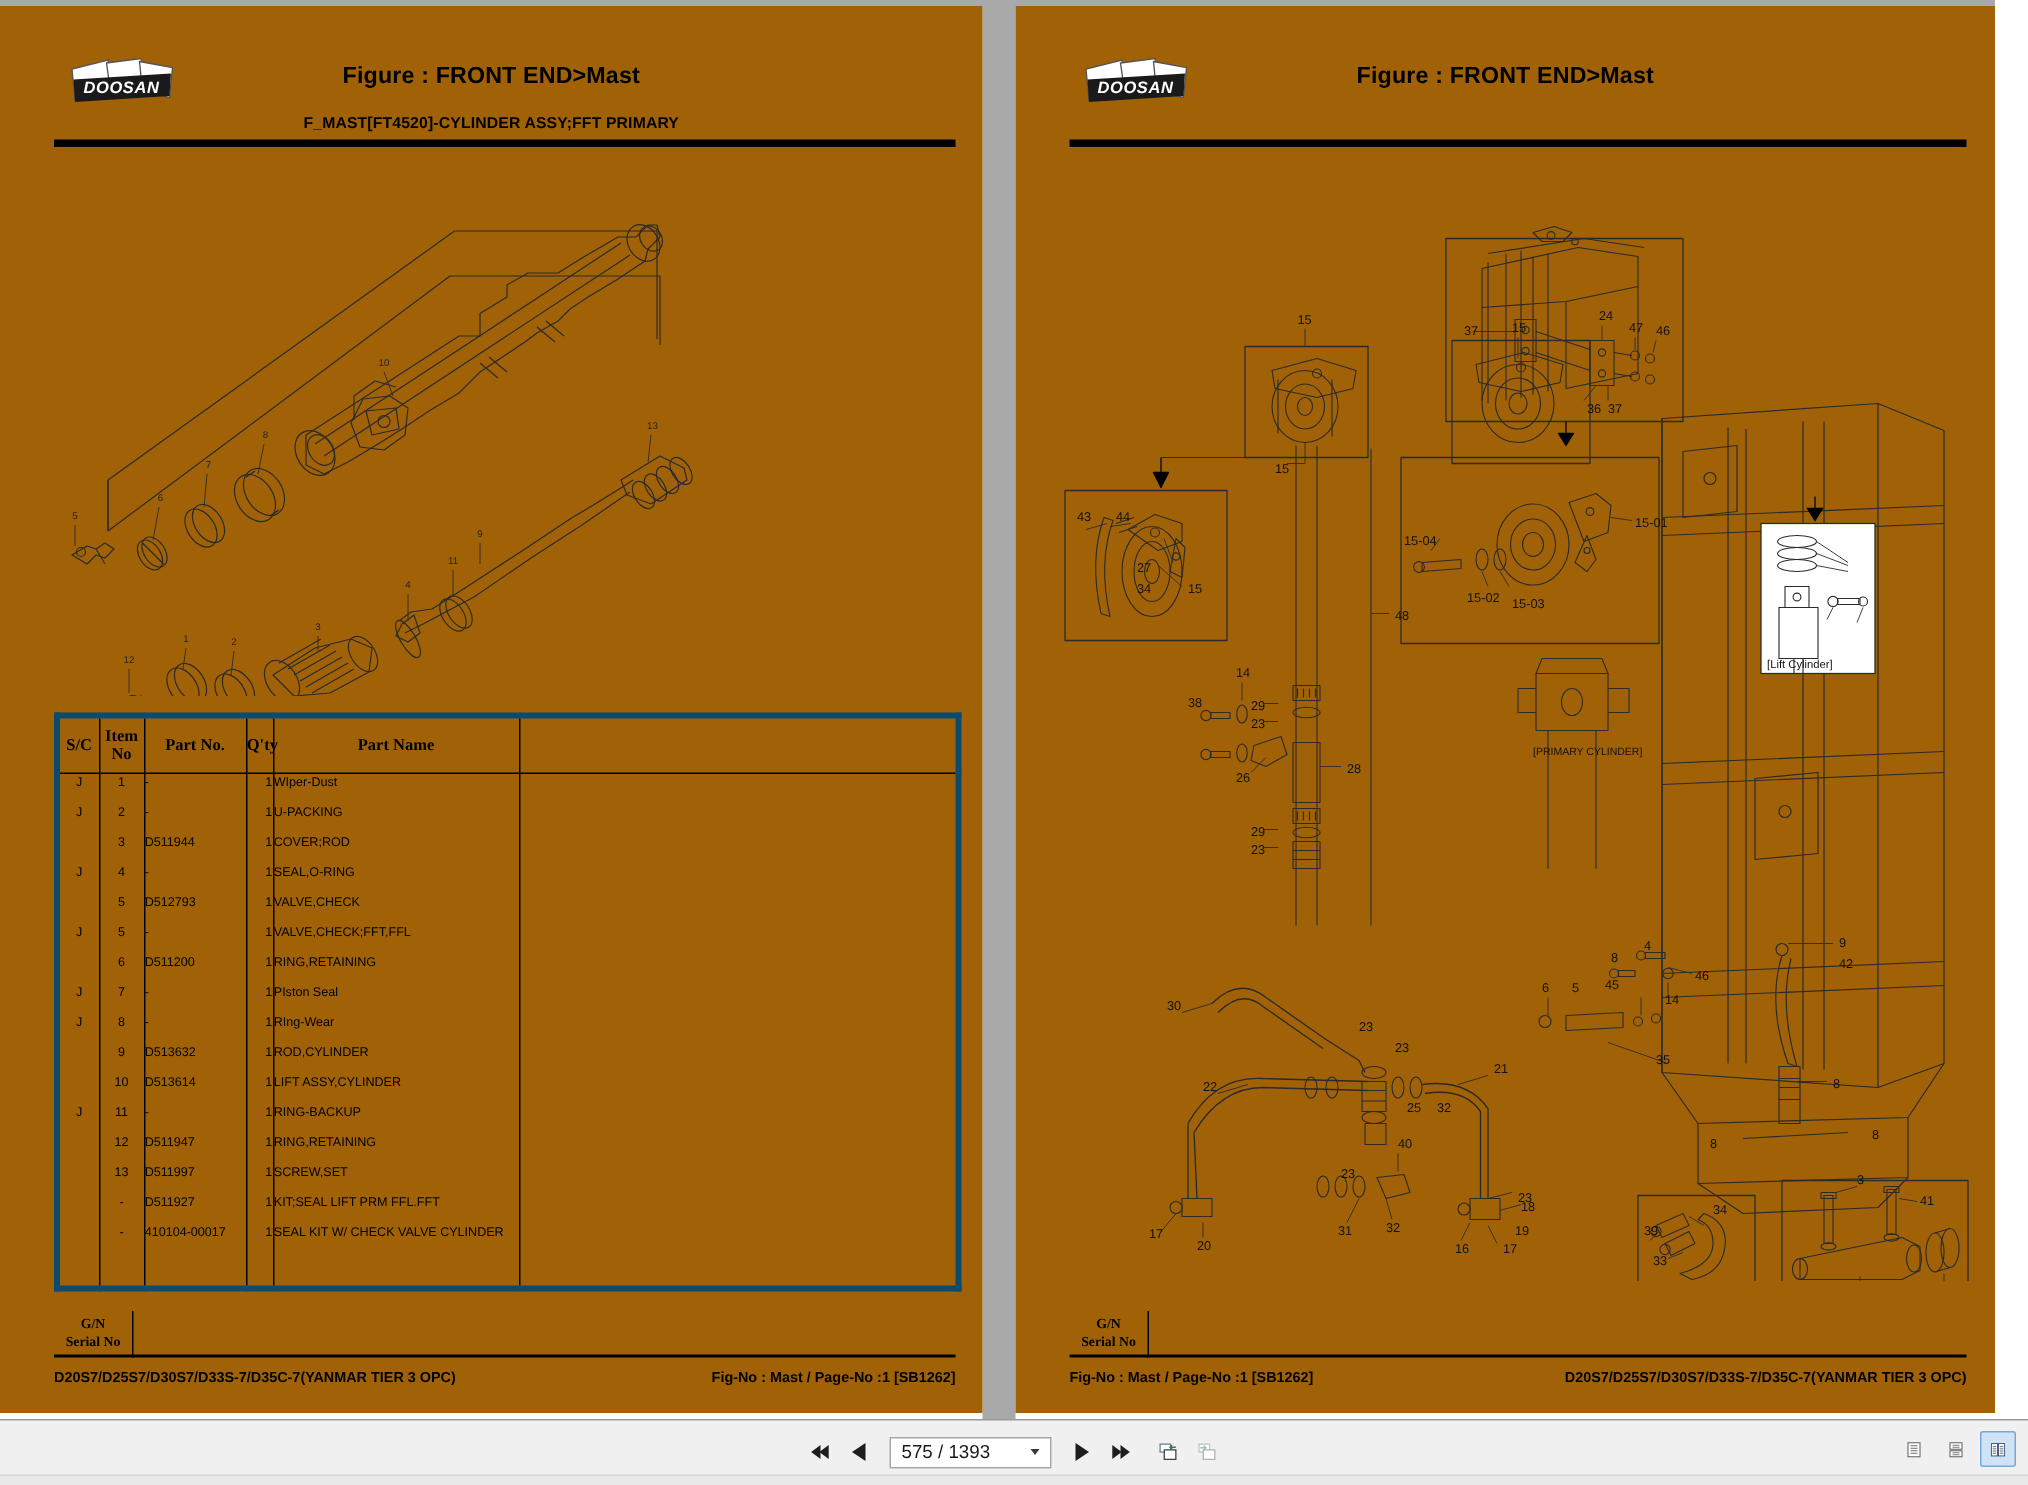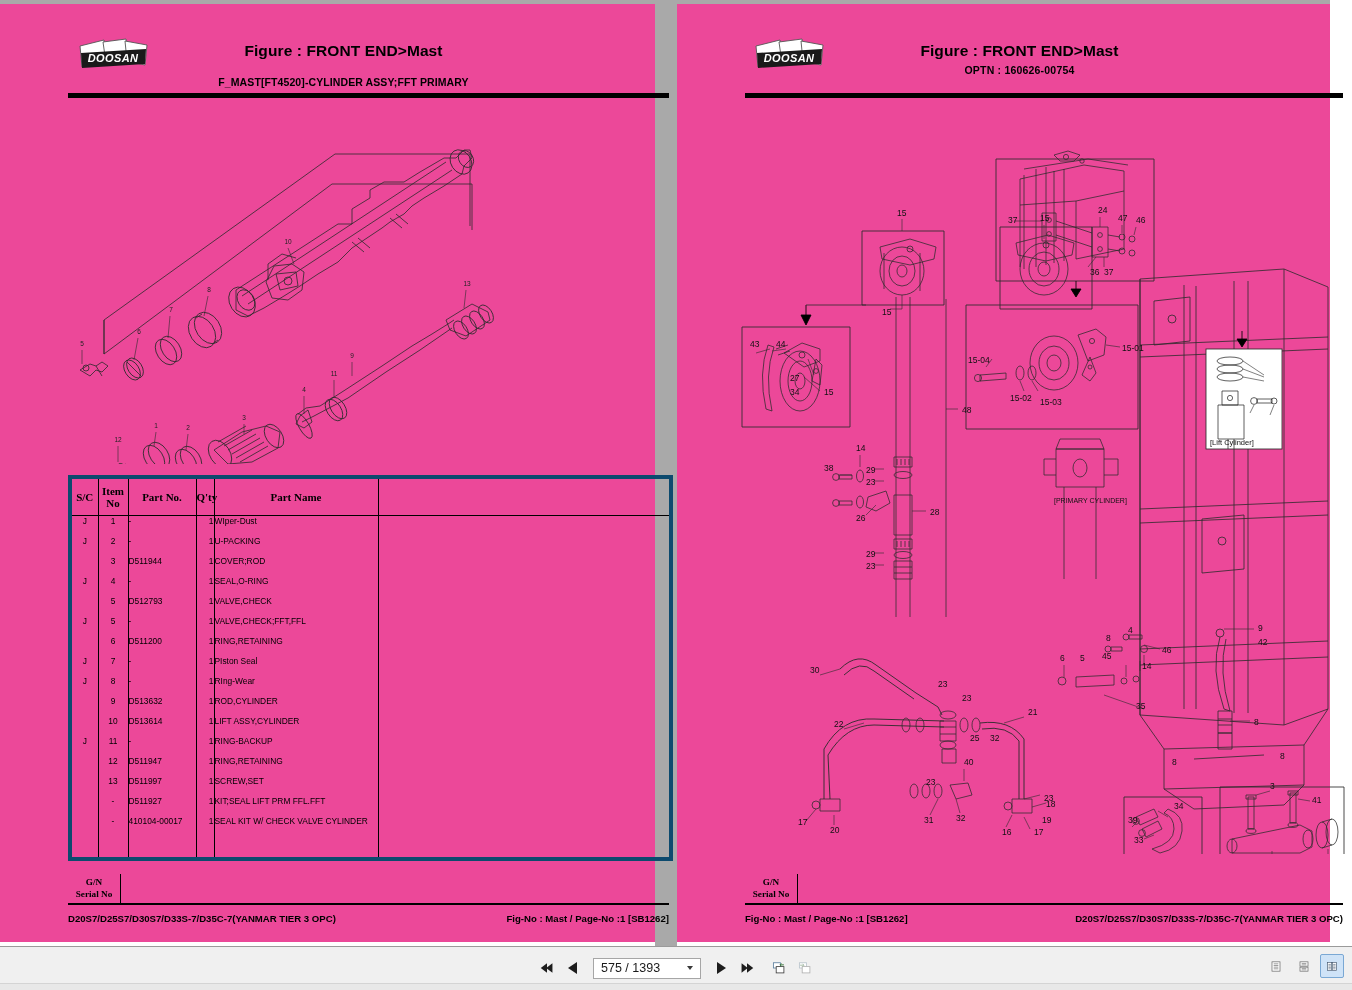--- a/index.html
+++ b/index.html
@@ -26,22 +26,21 @@
     position: absolute; left: 0; top: 0; width: 1352px; height: 4px;
     background: #a9a9a9;
   }
   .right-edge {
     position: absolute; left: 1330px; top: 0; width: 22px; height: 946px;
     background: #ffffff;
   }
 
   .page {
     position: absolute; top: 4px; height: 938px;
-    background: #ec4899;
-    padding-left: 32px;
+    background: #a16207;
   }
   #page-left  { left: 0px;   width: 655px; }
   #page-right { left: 677px; width: 653px; }
 
   .page-inner { position: relative; width: 100%; height: 100%; }
 
   
   .pg-header { position: absolute; left: 0; top: 0; width: 100%; height: 100px; }
 
   .doosan-logo {
@@ -541,21 +540,20 @@
                 <polygon points="27,5 50,2 53,22 30,26"></polygon>
                 <polygon points="49,4 71,8 69,28 51,24"></polygon>
               </g>
               <polygon points="5,16 70,12 69,27 6,31" fill="#1a1a1a"></polygon>
               <text x="37" y="25" font-family="Liberation Sans, sans-serif" font-size="11" font-weight="bold" font-style="italic" fill="#ffffff" text-anchor="middle" letter-spacing="0.4">DOOSAN</text>
             </svg>
           </div>
 
           <div class="title-block">
             <div class="fig-title">Figure : FRONT END&gt;Mast</div>
-            <div class="fig-optn">OPTN :   160626-00754</div>
           </div>
           <div class="hdr-rule"></div>
         </div>
 
         <div class="drawing" id="drawing-right">
           <svg viewBox="0 0 625 745" preserveAspectRatio="xMidYMid meet">
             <g fill="none" stroke="#2b2b2b" stroke-width="0.85" stroke-linejoin="round">
 
               <rect x="272" y="50" width="158" height="122"></rect>
               <g stroke-width="0.75">

